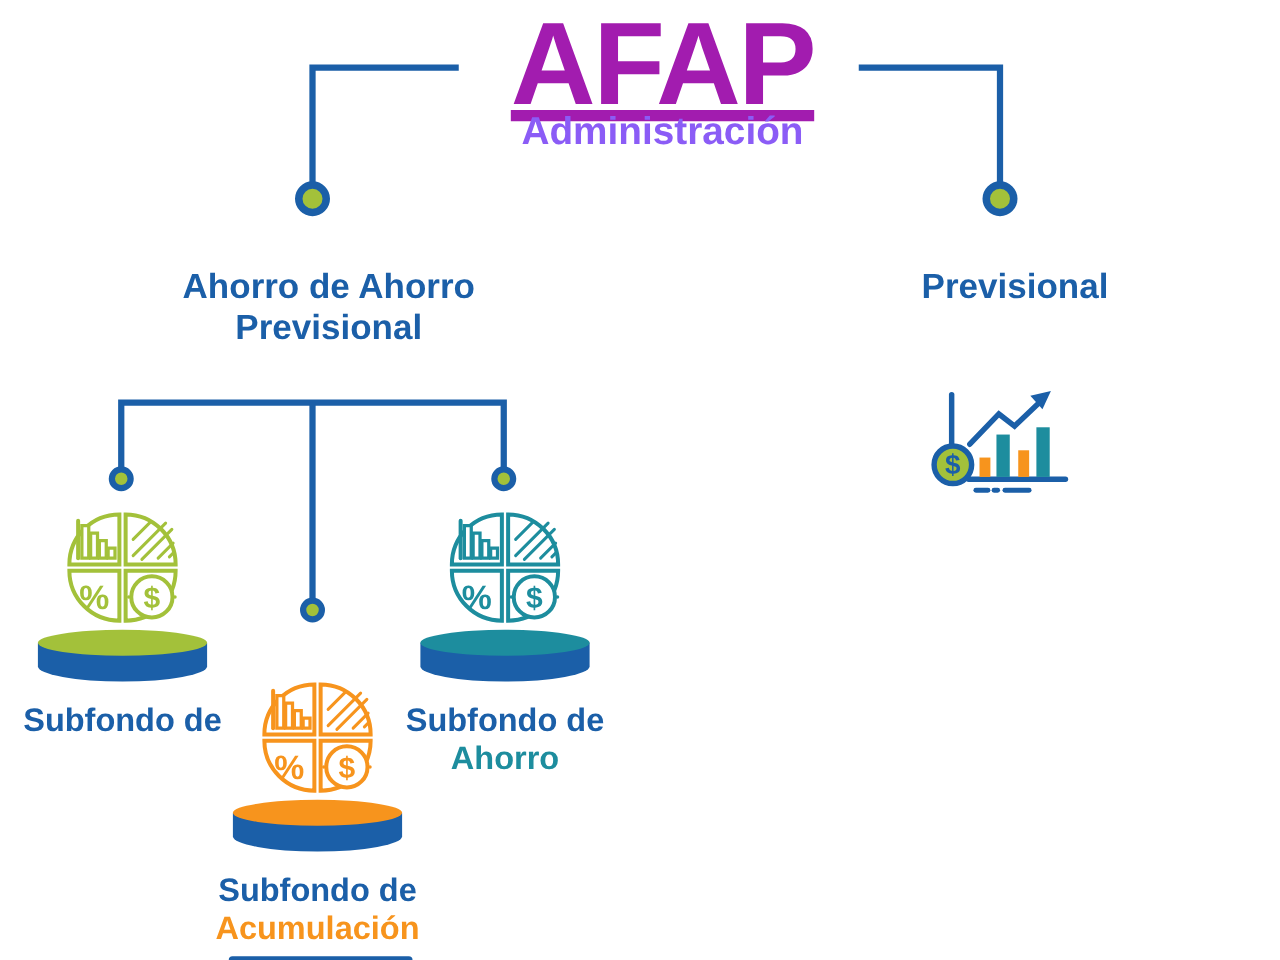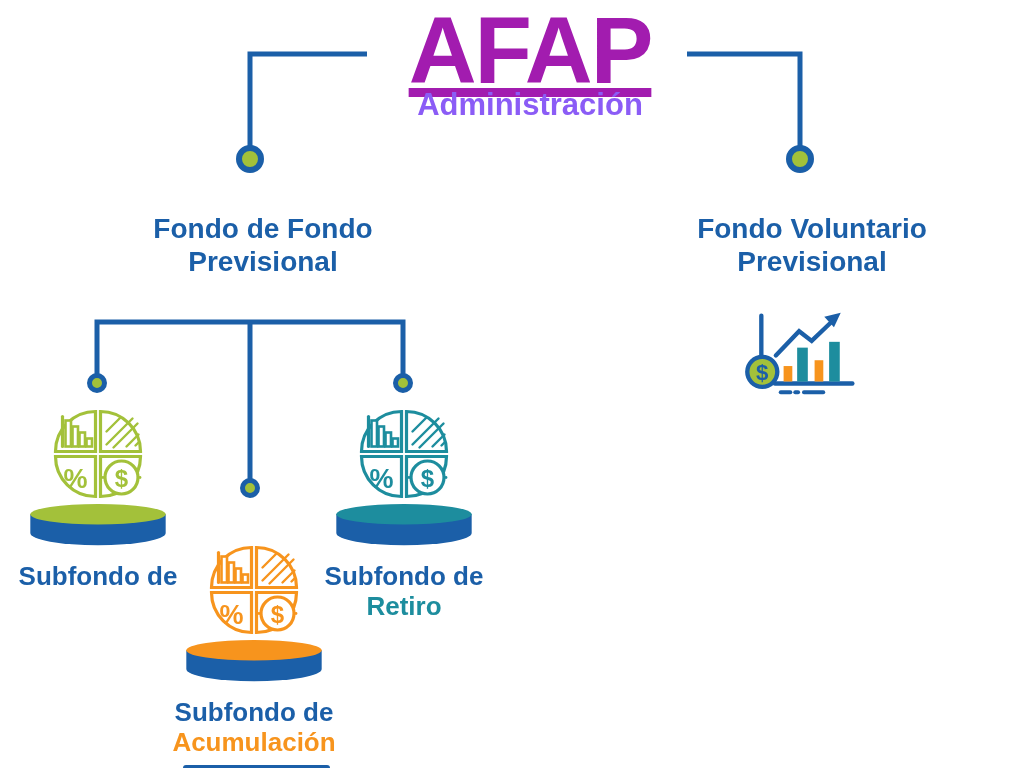--- a/index.html
+++ b/index.html
@@ -137,25 +137,24 @@
   <circle cx="800" cy="159" r="11" fill="#a3c13a" stroke="#1b5fa8" stroke-width="6"></circle>
 
   <path class="cline" d="M97,374 L97,322 L403,322 L403,374"></path>
   <path class="cline" d="M250,322 L250,479"></path>
   <circle cx="97" cy="383" r="7.5" fill="#a3c13a" stroke="#1b5fa8" stroke-width="5"></circle>
   <circle cx="403" cy="383" r="7.5" fill="#a3c13a" stroke="#1b5fa8" stroke-width="5"></circle>
   <circle cx="250" cy="488" r="7.5" fill="#a3c13a" stroke="#1b5fa8" stroke-width="5"></circle>
 </svg>
 
 <div class="abs branch-label branch-left">
-  <div>Fondo de Fondo</div>
+  <div>Ahorro de Ahorro</div>
   <div>Previsional</div>
 </div>
 <div class="abs branch-label branch-right">
-  <div>Fondo Voluntario</div>
   <div>Previsional</div>
 </div>
 
 <svg class="abs money-icon" width="128" height="92">
   <use href="#money-growth"></use>
 </svg>
 
 <div class="abs col col-crecimiento">
   <svg class="pie-svg" width="100" height="100">
     <use href="#pie-icon"></use>
@@ -183,17 +182,17 @@
 
 <div class="abs col col-retiro">
   <svg class="pie-svg" width="100" height="100">
     <use href="#pie-icon"></use>
   </svg>
   <svg class="cyl-svg" width="146" height="47">
     <use href="#cylinder"></use>
   </svg>
   <div class="subfund-label">
     <div class="subfund-line1">Subfondo de</div>
-    <div class="subfund-line2">Retiro</div>
+    <div class="subfund-line2">Ahorro</div>
   </div>
 </div>
 
 <div class="abs bottom-sliver"></div>
 
 </body></html>

